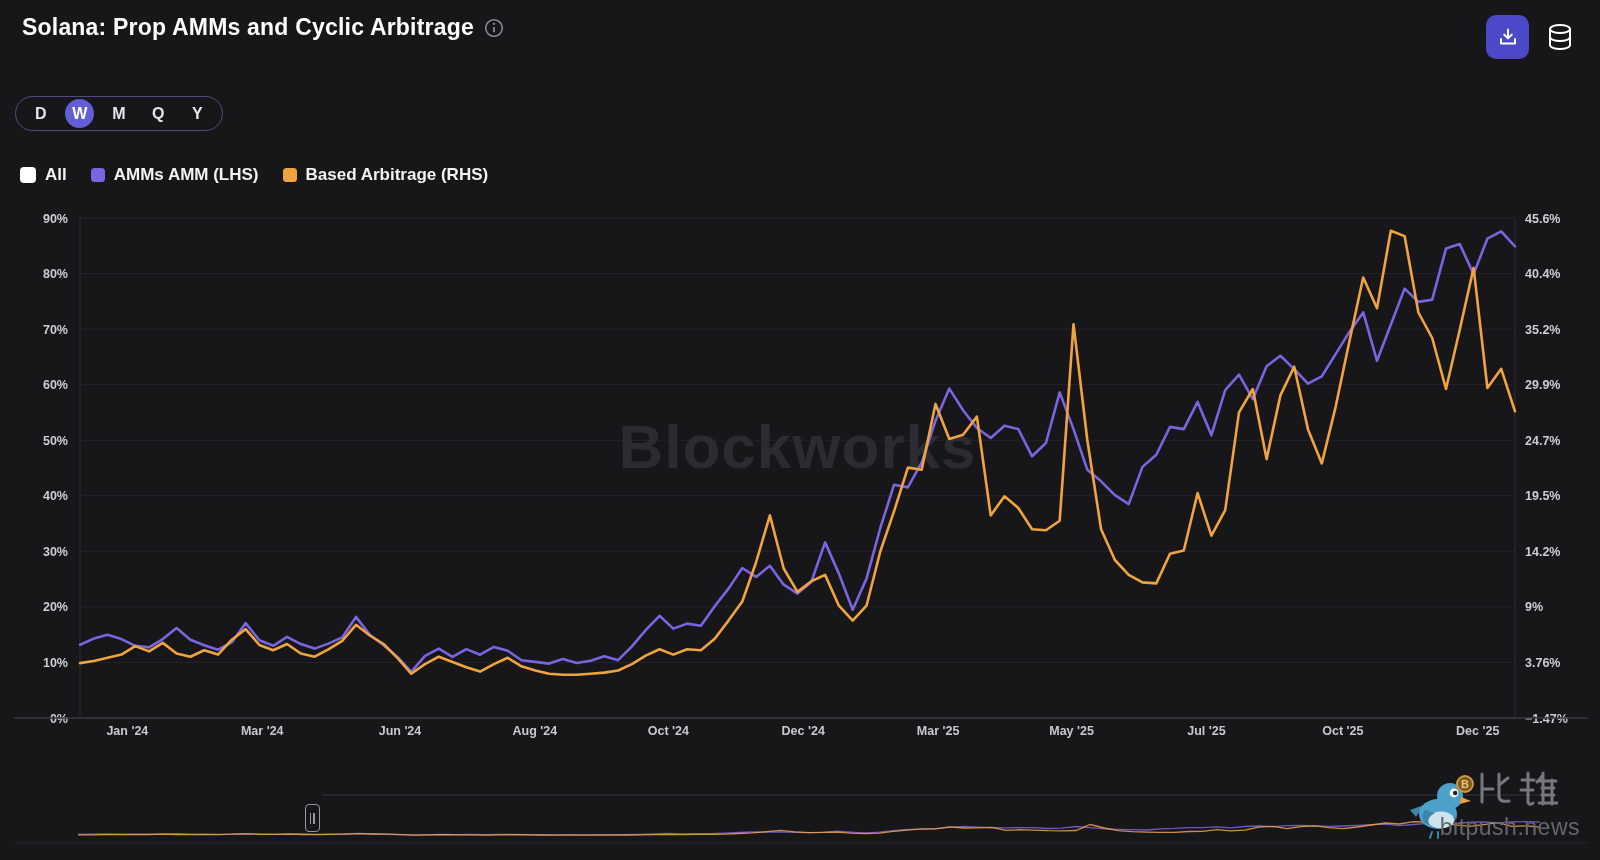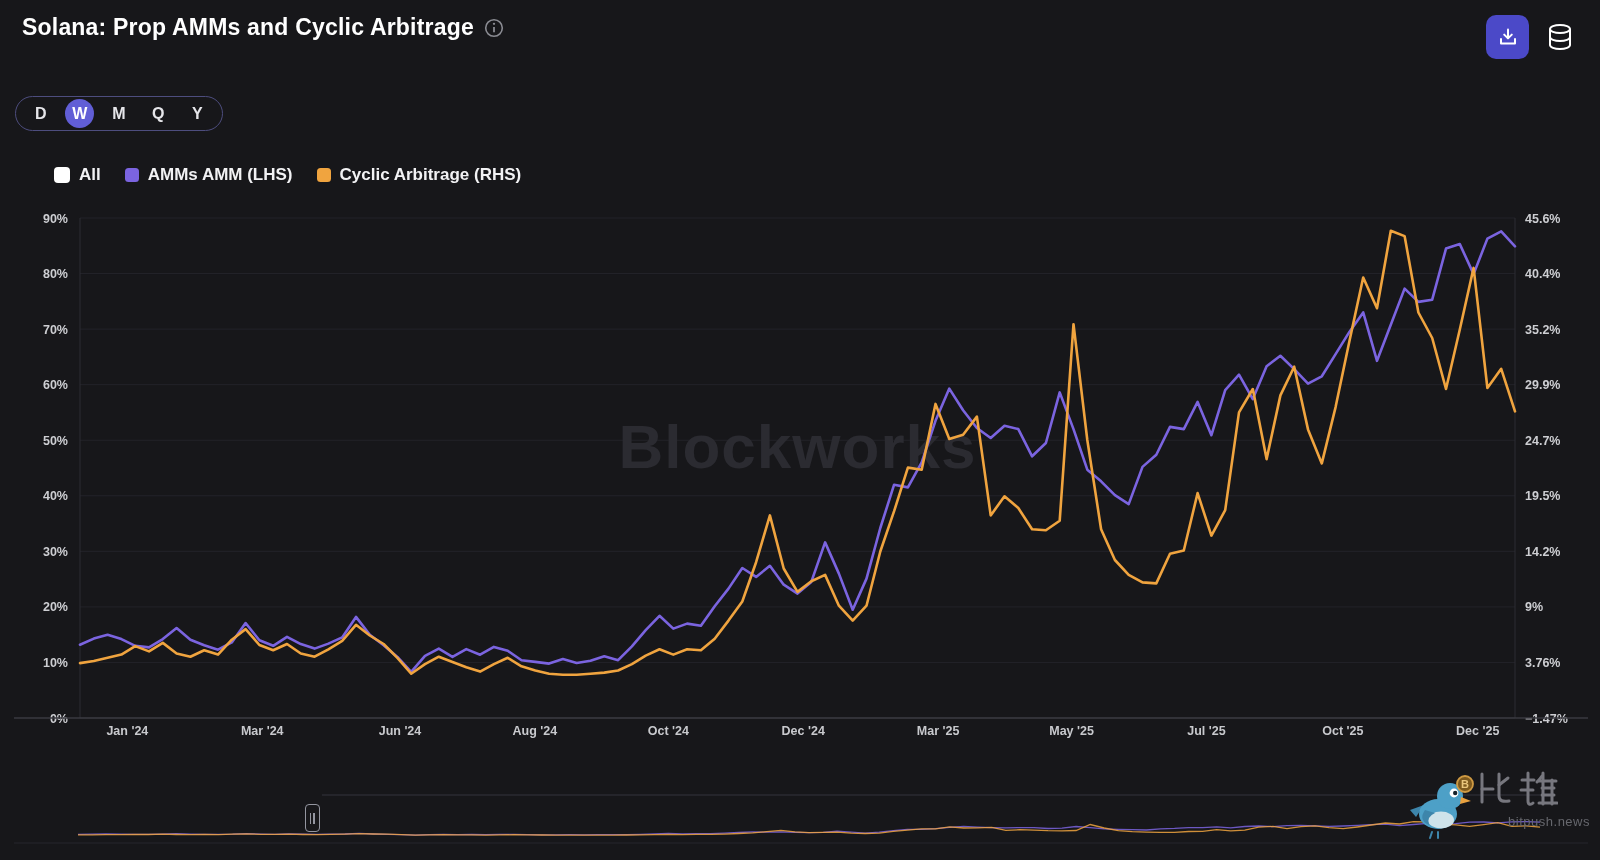--- a/index.html
+++ b/index.html
@@ -18,38 +18,38 @@
   .db-btn { position:absolute; left:1544px; top:21px; width:32px; height:34px;
             display:flex; align-items:center; justify-content:center; cursor:pointer; }
 
   .pill { position:absolute; left:15px; top:96px; width:208px; height:35px;
           border:1.5px solid #4d4d7e; border-radius:20px; display:flex;
           align-items:center; justify-content:space-evenly; }
   .pill-opt { width:29px; height:29px; display:flex; align-items:center; justify-content:center;
               color:#e6e6ea; font-size:16px; font-weight:700; border-radius:50%; cursor:pointer; }
   .pill-opt.selected { background:#615ed6; color:#ffffff; }
 
-  .legend { position:absolute; left:20px; top:165px; display:flex; align-items:center; gap:24px;margin-left:34px; }
+  .legend { position:absolute; left:20px; top:165px; display:flex; align-items:center; gap:24px; }
   .legend-item { display:flex; align-items:center; gap:9px; cursor:pointer; }
   .swatch { width:14px; height:14px; border-radius:3.5px; }
   .swatch.big { width:16px; height:16px; border-radius:4px; }
   .legend-label { font-size:17px; font-weight:600; color:#f2f2f4; }
 
   svg text.tick  { font-family:"Liberation Sans", sans-serif; font-size:12.5px; font-weight:700; fill:#cdced2; }
   svg text.xtick { fill:#c8c9cd; }
   svg text.watermark { font-family:"Liberation Sans", sans-serif; font-size:62px; font-weight:700;
                        fill:#2b2b31; letter-spacing:1px; }
 
   .nav-handle { position:absolute; left:305px; top:804px; width:15px; height:28px;
                 border:1.5px solid #9496a0; border-radius:4px; background:#17171a;
                 display:flex; align-items:center; justify-content:center; gap:2px; cursor:ew-resize; }
   .nav-handle i { display:block; width:1.5px; height:11px; background:#9496a0; }
 
   .bitpush { position:absolute; left:1402px; top:762px; width:196px; height:92px; }
-  .bitpush .en { position:absolute; right:8px; top:52px; font-size:13px; color:#66676d; letter-spacing:.5px; }
+  .bitpush .en { position:absolute; right:18px; top:52px; font-size:23px; color:#66676d; letter-spacing:.5px; }
 </style>
 </head>
 <body>
 
 <div class="stage">
 
   <div class="title-row">
     <span class="title">Solana: Prop AMMs and Cyclic Arbitrage</span>
     <svg class="info-ic" viewBox="0 0 20 20">
       <circle cx="10" cy="10" r="8.3" fill="none" stroke="#8a8b92" stroke-width="1.6"></circle>
@@ -85,21 +85,21 @@
     <div class="legend-item">
       <span class="swatch big" style="background: rgb(255, 255, 255);"></span>
       <span class="legend-label">All</span>
     </div>
     <div class="legend-item">
       <span class="swatch" style="background: rgb(123, 100, 224);"></span>
       <span class="legend-label">AMMs AMM (LHS)</span>
     </div>
     <div class="legend-item">
       <span class="swatch" style="background: rgb(240, 164, 63);"></span>
-      <span class="legend-label">Cyclic Arbitrage (RHS)</span>
+      <span class="legend-label">Based Arbitrage (RHS)</span>
     </div>
   </div>
 
   <svg id="main-chart" width="1600" height="560" style="position:absolute;left:0;top:200px;">
       <line x1="80" y1="18" x2="1515" y2="18" stroke="#232329" stroke-width="1"></line>
       <text x="68" y="22.5" text-anchor="end" class="tick">90%</text>
       <text x="1525" y="22.5" text-anchor="start" class="tick">45.6%</text>
       <line x1="80" y1="73.55555555555556" x2="1515" y2="73.55555555555556" stroke="#232329" stroke-width="1"></line>
       <text x="68" y="78.05555555555556" text-anchor="end" class="tick">80%</text>
       <text x="1525" y="78.05555555555556" text-anchor="start" class="tick">40.4%</text>

